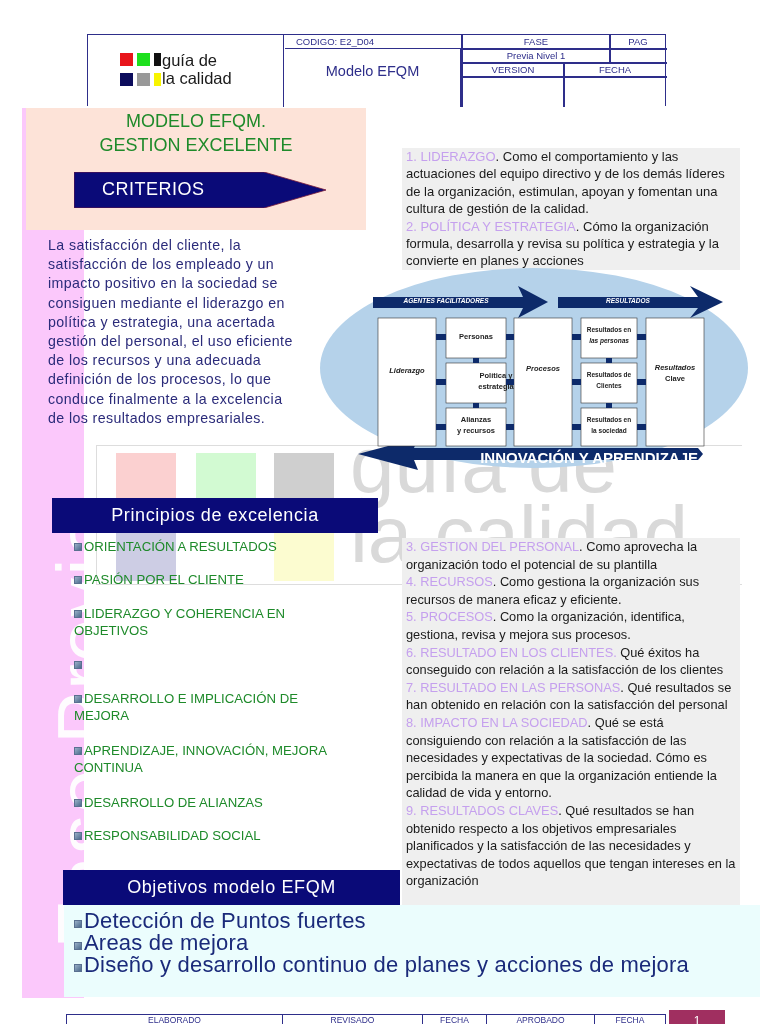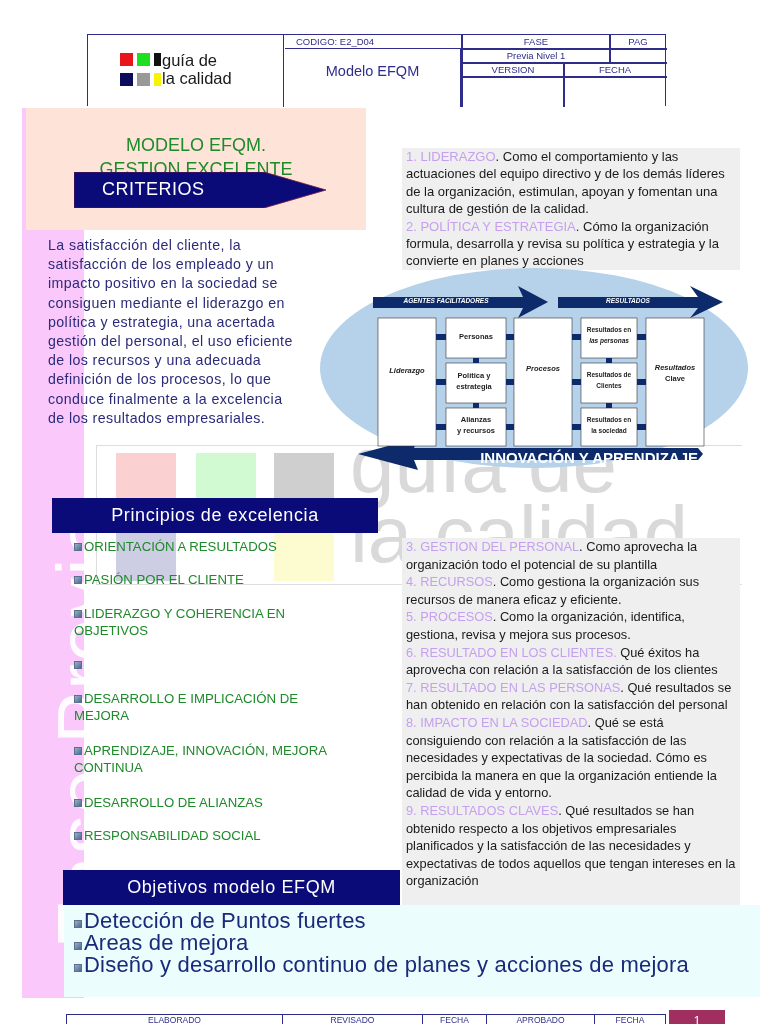--- a/index.html
+++ b/index.html
@@ -22,21 +22,21 @@
 
   
   .pink-strip { position: absolute; left: 22px; top: 230px; width: 62px; height: 768px; background: #fbc8fb; }
   .pink-strip-top { position: absolute; left: 22px; top: 108px; width: 4px; height: 122px; background: #fbc8fb; }
   .watermark-vert { position: absolute; left: -170px; top: 690px; width: 500px; height: 80px;
                     transform: rotate(-90deg); color: #ffffff; font-size: 78px; letter-spacing: 2px;
                     font-family: "Liberation Sans", sans-serif; text-align: center; opacity: 0.95; }
 
   
   .title-block { position: absolute; left: 26px; top: 108px; width: 340px; height: 122px; background: #fde3d8; }
-  .title-block .t1, .title-block .t2 { position: absolute; width: 100%; text-align: center; color: #1e8a2a; font-size: 18px; margin-top: 24px; }
+  .title-block .t1, .title-block .t2 { position: absolute; width: 100%; text-align: center; color: #1e8a2a; font-size: 18px; }
   .title-block .t1 { top: 3px; left: 0; }
   .title-block .t2 { top: 27px; left: 0; }
   .criterios { position: absolute; left: 48px; top: 64px; width: 252px; height: 36px; }
   .criterios svg { position: absolute; left: 0; top: 0; }
   .criterios span { position: absolute; left: 28px; top: 7px; color: #ffffff; font-size: 18px; letter-spacing: 0.5px; }
 
   
   .crit-panel { position: absolute; background: #efefef; font-size: 13px; line-height: 17.4px; color: #1a1a1a; padding: 0 4px; margin-top: 40px; }
   .crit-panel .k { color: #c5a0ee; }
 
@@ -166,21 +166,21 @@
         <rect x="155" y="137" width="6" height="5"></rect>
       <rect x="288" y="92" width="6" height="5"></rect>
         <rect x="288" y="137" width="6" height="5"></rect>
     </g>
   </svg>
   <div style="position:absolute;left:58px;top:31px;width:140px;text-align:center;font-size:6.5px;font-weight:bold;font-style:italic;color:#ffffff;">AGENTES FACILITADORES</div>
   <div style="position:absolute;left:250px;top:31px;width:120px;text-align:center;font-size:6.5px;font-weight:bold;font-style:italic;color:#ffffff;">RESULTADOS</div>
   <div style="position:absolute;left:100px;top:183px;width:280px;text-align:right;font-size:15px;font-weight:bold;color:#ffffff;">INNOVACIÓN Y APRENDIZAJE</div>
   <div style="position:absolute;left:60px;top:100px;width:58px;text-align:center;font-size:7.5px;font-style:italic;font-weight:bold;color:#222;">Liderazgo</div>
   <div style="position:absolute;left:128px;top:66px;width:60px;text-align:center;font-size:7.5px;font-weight:bold;color:#222;">Personas</div>
-  <div style="position:absolute;left:120px;top:104px;width:72px;text-align:center;font-size:7.5px;font-weight:bold;color:#222;line-height:11px;">
+  <div style="position:absolute;left:142px;top:104px;width:72px;text-align:center;font-size:7.5px;font-weight:bold;color:#222;line-height:11px;">
     <div>Política y</div>
       <div>estrategia</div>
   </div>
   <div style="position:absolute;left:128px;top:148px;width:60px;text-align:center;font-size:7.5px;font-weight:bold;color:#222;line-height:11px;">
     <div>Alianzas</div>
       <div>y recursos</div>
   </div>
   <div style="position:absolute;left:196px;top:98px;width:58px;text-align:center;font-size:7.5px;font-style:italic;font-weight:bold;color:#222;">Procesos</div>
   <div style="position:absolute;left:263px;top:58px;width:56px;text-align:center;font-size:6.5px;font-weight:bold;color:#222;line-height:11px;">
     <div>Resultados en</div>
@@ -210,21 +210,21 @@
   <div class="pr-item" style="top:152px;width:260px;"><span class="bullet"></span><span>DESARROLLO E IMPLICACIÓN DE MEJORA</span></div>
   <div class="pr-item" style="top:204px;width:295px;"><span class="bullet"></span><span>APRENDIZAJE, INNOVACIÓN, MEJORA CONTINUA</span></div>
   <div class="pr-item" style="top:256px;"><span class="bullet"></span><span>DESARROLLO DE ALIANZAS</span></div>
   <div class="pr-item" style="top:289px;"><span class="bullet"></span><span>RESPONSABILIDAD SOCIAL</span></div>
 </div>
 
 <div class="crit-panel" style="left:402px;top:498px;width:338px;height:390px;font-size:12.8px;line-height:17.6px;">
   <span class="k">3. GESTION DEL PERSONAL</span><span>. Como aprovecha la organización todo el potencial de su plantilla</span><br>
   <span class="k">4. RECURSOS</span><span>. Como gestiona la organización sus recursos de manera eficaz y eficiente.</span><br>
   <span class="k">5. PROCESOS</span><span>. Como la organización, identifica, gestiona, revisa y mejora sus procesos.</span><br>
-  <span class="k">6. RESULTADO EN LOS CLIENTES.</span><span> Qué éxitos ha aprovecha con relación a la satisfacción de los clientes</span><br>
+  <span class="k">6. RESULTADO EN LOS CLIENTES.</span><span> Qué éxitos ha conseguido con relación a la satisfacción de los clientes</span><br>
   <span class="k">7. RESULTADO EN LAS PERSONAS</span><span>. Qué resultados se han obtenido en relación con la satisfacción del personal</span><br>
   <span class="k">8. IMPACTO EN LA SOCIEDAD</span><span>. Qué se está consiguiendo con relación a la satisfacción de las necesidades y expectativas de la sociedad. Cómo es percibida la manera en que la organización entiende la calidad de vida y entorno.</span><br>
   <span class="k">9. RESULTADOS CLAVES</span><span>. Qué resultados se han obtenido respecto a los objetivos empresariales planificados y la satisfacción de las necesidades y expectativas de todos aquellos que tengan intereses en la organización</span>
 </div>
 
 <div class="obj-panel">
   <div class="obj-item" style="top:5px;"><span class="bullet"></span><span>Detección de Puntos fuertes</span></div>
   <div class="obj-item" style="top:27px;"><span class="bullet"></span><span>Areas de mejora</span></div>
   <div class="obj-item" style="top:49px;"><span class="bullet"></span><span>Diseño y desarrollo continuo de planes y acciones de mejora</span></div>
 </div>

